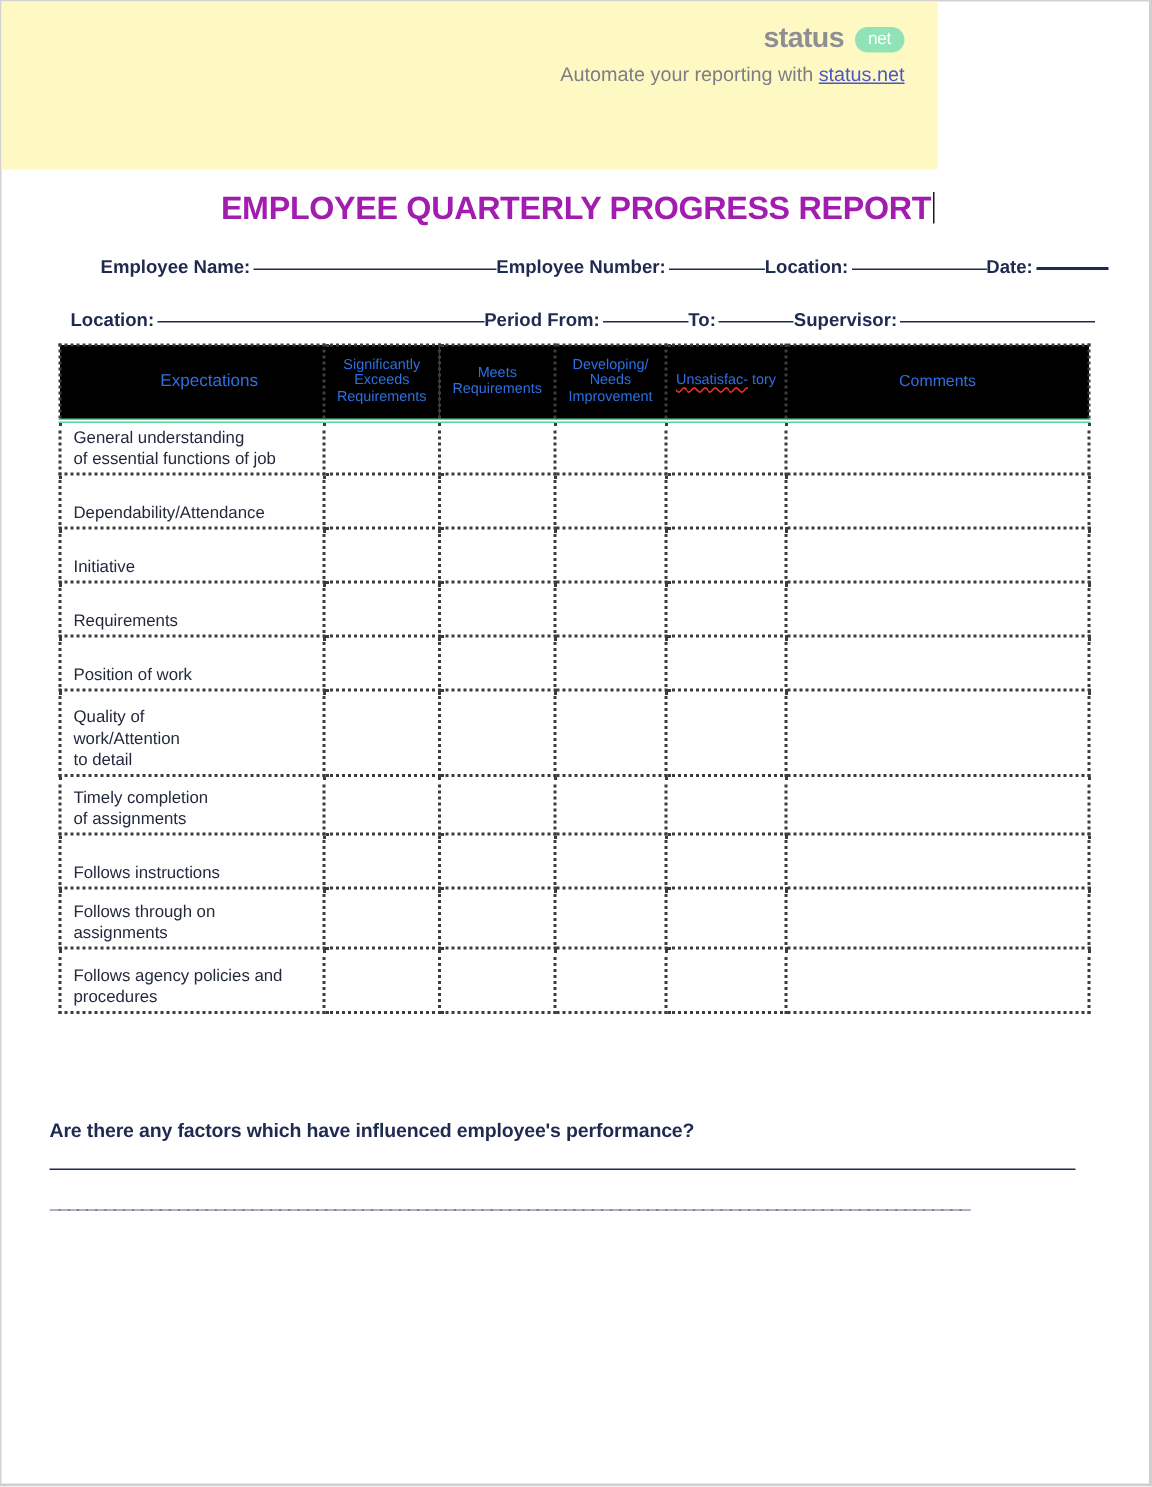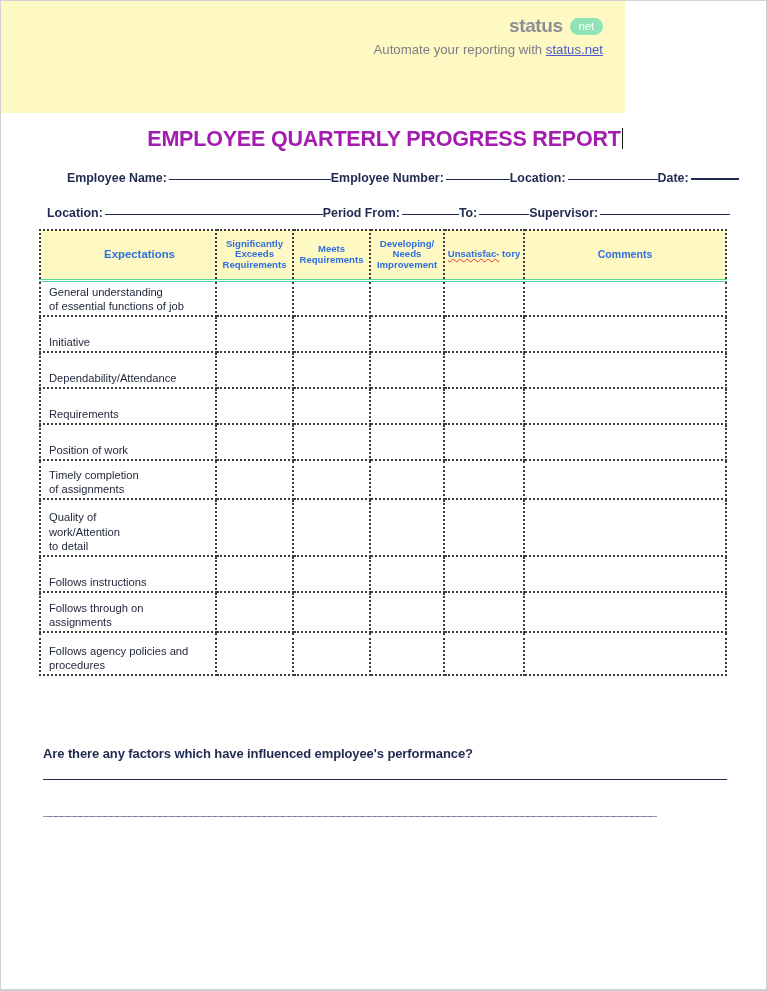--- a/index.html
+++ b/index.html
@@ -104,24 +104,24 @@
 
   
   #eval-table {
     position: absolute;
     left: 38px; top: 228px;
     width: 686px;
     border-collapse: collapse;
     table-layout: fixed;
   }
   #eval-table th {
-    background: #fef9c3;
+    background: #000000;
     color: #2f6fe0;
     font-size: 9.6px;
-    font-weight: bold;
+    font-weight: normal;
     line-height: 1.12;
     text-align: center;
     vertical-align: middle;
     height: 50px;
     padding: 2px 1px;
     border-left: 2px dotted #3c3c3c;
     border-right: 2px dotted #3c3c3c;
     border-top: 2px dotted #3c3c3c;
     border-bottom: 3px double #52d79a;
   }
@@ -142,37 +142,37 @@
     text-decoration: underline;
     text-decoration-color: #e8302a;
     text-decoration-style: wavy;
     text-decoration-thickness: 1px;
     text-underline-offset: 1px;
   }
 
   
   #question-block {
     position: absolute;
-    left: 42px; top: 745px;
+    left: 32px; top: 745px;
     width: 684px;
   }
   #question-text {
     font-size: 13px;
     font-weight: bold;
     color: #1f2a50;
     letter-spacing: -0.1px;
   }
   #answer-line-1 {
     margin-top: 18px;
     border-bottom: 1.6px solid #1f2a50;
     height: 1px;
     width: 684px;
   }
   #answer-line-2 {
-    margin-top: 23px;
+    margin-top: 13px;
     font-size: 13px;
     font-weight: bold;
     color: #1f2a50;
     letter-spacing: -1.1px;
     overflow: hidden;
     white-space: nowrap;
     height: 17px;
   }
 </style>
 </head>
@@ -207,61 +207,61 @@
     <tbody id="tbody-rows">
         <tr style="height: 35px;">
           <td>General understanding<br>of essential functions of job</td>
           <td class="cell-blank"></td>
           <td class="cell-blank"></td>
           <td class="cell-blank"></td>
           <td class="cell-blank"></td>
           <td class="cell-blank"></td>
         </tr>
         <tr style="height: 36px;">
+          <td>Dependability/Attendance</td>
+          <td class="cell-blank"></td>
+          <td class="cell-blank"></td>
+          <td class="cell-blank"></td>
+          <td class="cell-blank"></td>
+          <td class="cell-blank"></td>
+        </tr>
+        <tr style="height: 36px;">
           <td>Initiative</td>
           <td class="cell-blank"></td>
           <td class="cell-blank"></td>
           <td class="cell-blank"></td>
           <td class="cell-blank"></td>
           <td class="cell-blank"></td>
         </tr>
         <tr style="height: 36px;">
-          <td>Dependability/Attendance</td>
-          <td class="cell-blank"></td>
-          <td class="cell-blank"></td>
-          <td class="cell-blank"></td>
-          <td class="cell-blank"></td>
-          <td class="cell-blank"></td>
-        </tr>
-        <tr style="height: 36px;">
           <td>Requirements</td>
           <td class="cell-blank"></td>
           <td class="cell-blank"></td>
           <td class="cell-blank"></td>
           <td class="cell-blank"></td>
           <td class="cell-blank"></td>
         </tr>
         <tr style="height: 36px;">
           <td>Position of work</td>
+          <td class="cell-blank"></td>
+          <td class="cell-blank"></td>
+          <td class="cell-blank"></td>
+          <td class="cell-blank"></td>
+          <td class="cell-blank"></td>
+        </tr>
+        <tr style="height: 57px;">
+          <td>Quality of<br>work/Attention<br>to detail</td>
           <td class="cell-blank"></td>
           <td class="cell-blank"></td>
           <td class="cell-blank"></td>
           <td class="cell-blank"></td>
           <td class="cell-blank"></td>
         </tr>
         <tr style="height: 39px;">
           <td>Timely completion<br>of assignments</td>
-          <td class="cell-blank"></td>
-          <td class="cell-blank"></td>
-          <td class="cell-blank"></td>
-          <td class="cell-blank"></td>
-          <td class="cell-blank"></td>
-        </tr>
-        <tr style="height: 57px;">
-          <td>Quality of<br>work/Attention<br>to detail</td>
           <td class="cell-blank"></td>
           <td class="cell-blank"></td>
           <td class="cell-blank"></td>
           <td class="cell-blank"></td>
           <td class="cell-blank"></td>
         </tr>
         <tr style="height: 36px;">
           <td>Follows instructions</td>
           <td class="cell-blank"></td>
           <td class="cell-blank"></td>

